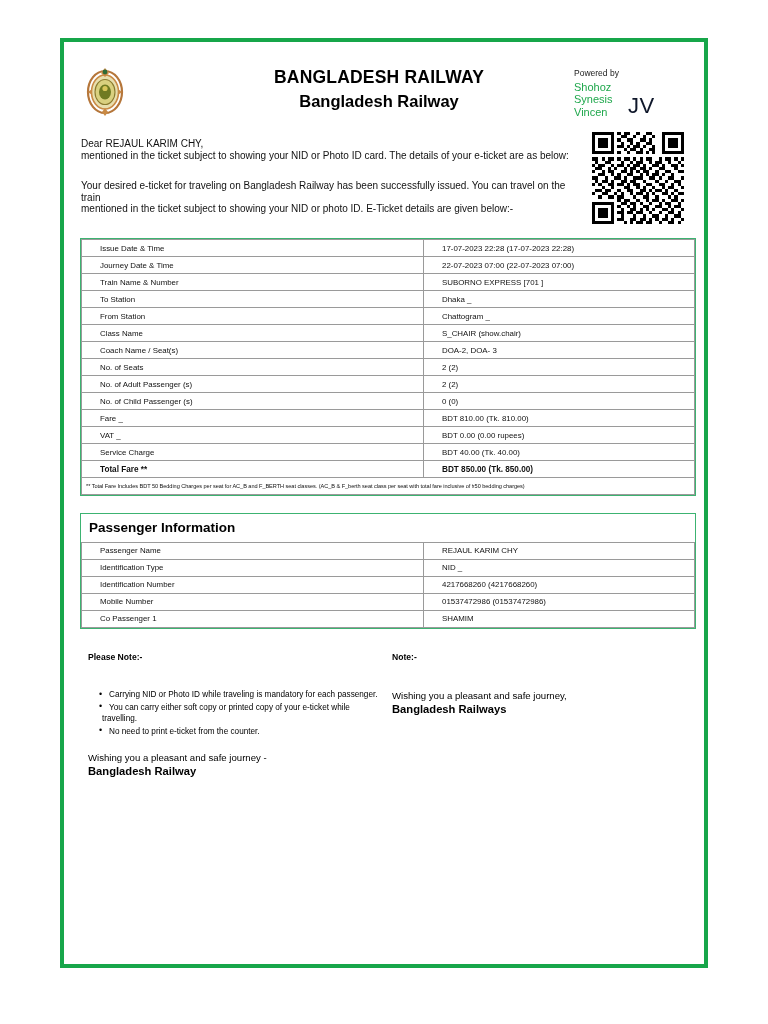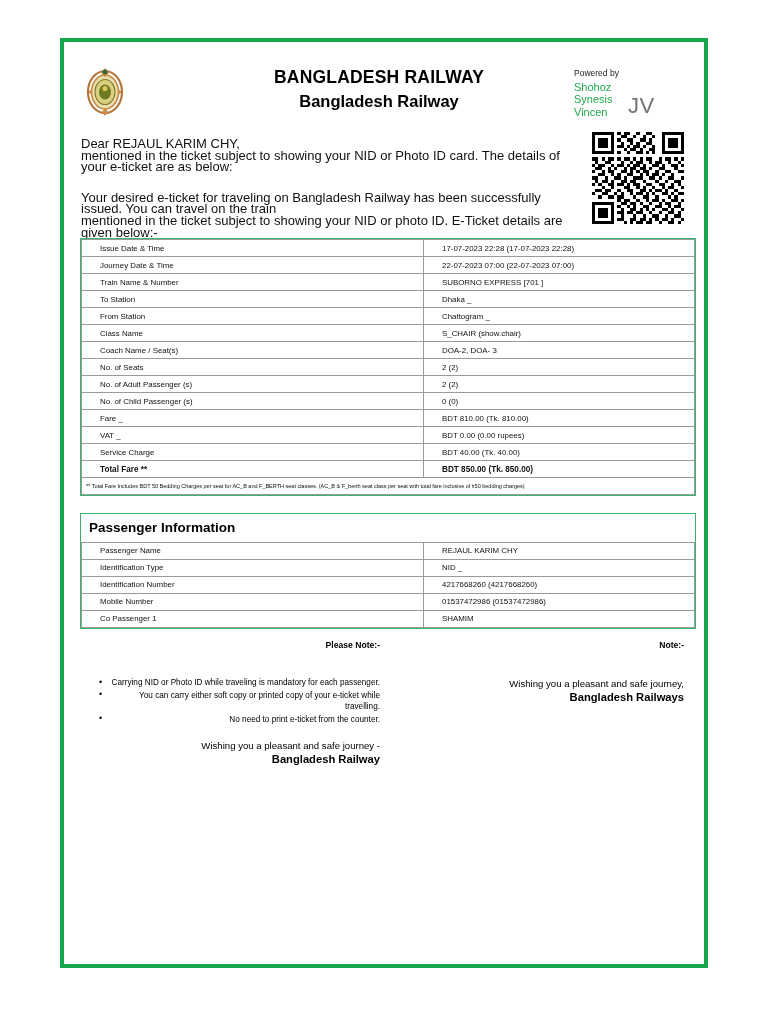--- a/index.html
+++ b/index.html
@@ -88,41 +88,41 @@
     top: 0;
     font-size: 11px;
     line-height: 12.2px;
     color: #1fa74c;
   }
   .brand-jv {
     position: absolute;
     left: 54px;
     top: 12px;
     font-size: 22px;
-    color: #737373;
+    color: #0f172a;
     letter-spacing: 0.5px;
   }
 
   
   .qr {
     position: absolute;
     left: 518px;
     top: 90px;
     width: 112px;
     height: 92px;
   }
   .qr svg { display: block; }
 
   
   .intro {
     position: absolute;
     left: 17px;
     top: 96px;
     width: 490px;
-    font-size: 13px;
+    font-size: 10px;
     line-height: 11.6px;
     color: #111;
   }
   .intro p { margin: 0; }
   .intro .para-gap { height: 19px; }
 
   
   .panel {
     position: absolute;
     left: 16px;
@@ -167,25 +167,24 @@
 
   
   .notes {
     position: absolute;
     left: 16px;
     top: 594px;
     width: 616px;
   }
   .notes-col {
     position: absolute;
-    top: 4px;
+    top: 16px;
     width: 292px;
     font-size: 8.2px;
     line-height: 11.4px;
-    text-align: right;
   }
   .notes-left { left: 8px; }
   .notes-right { left: 312px; }
 
   .notes-heading {
     font-weight: bold;
     font-size: 8.6px;
     margin-bottom: 26px;
   }
   ul.note-list {

